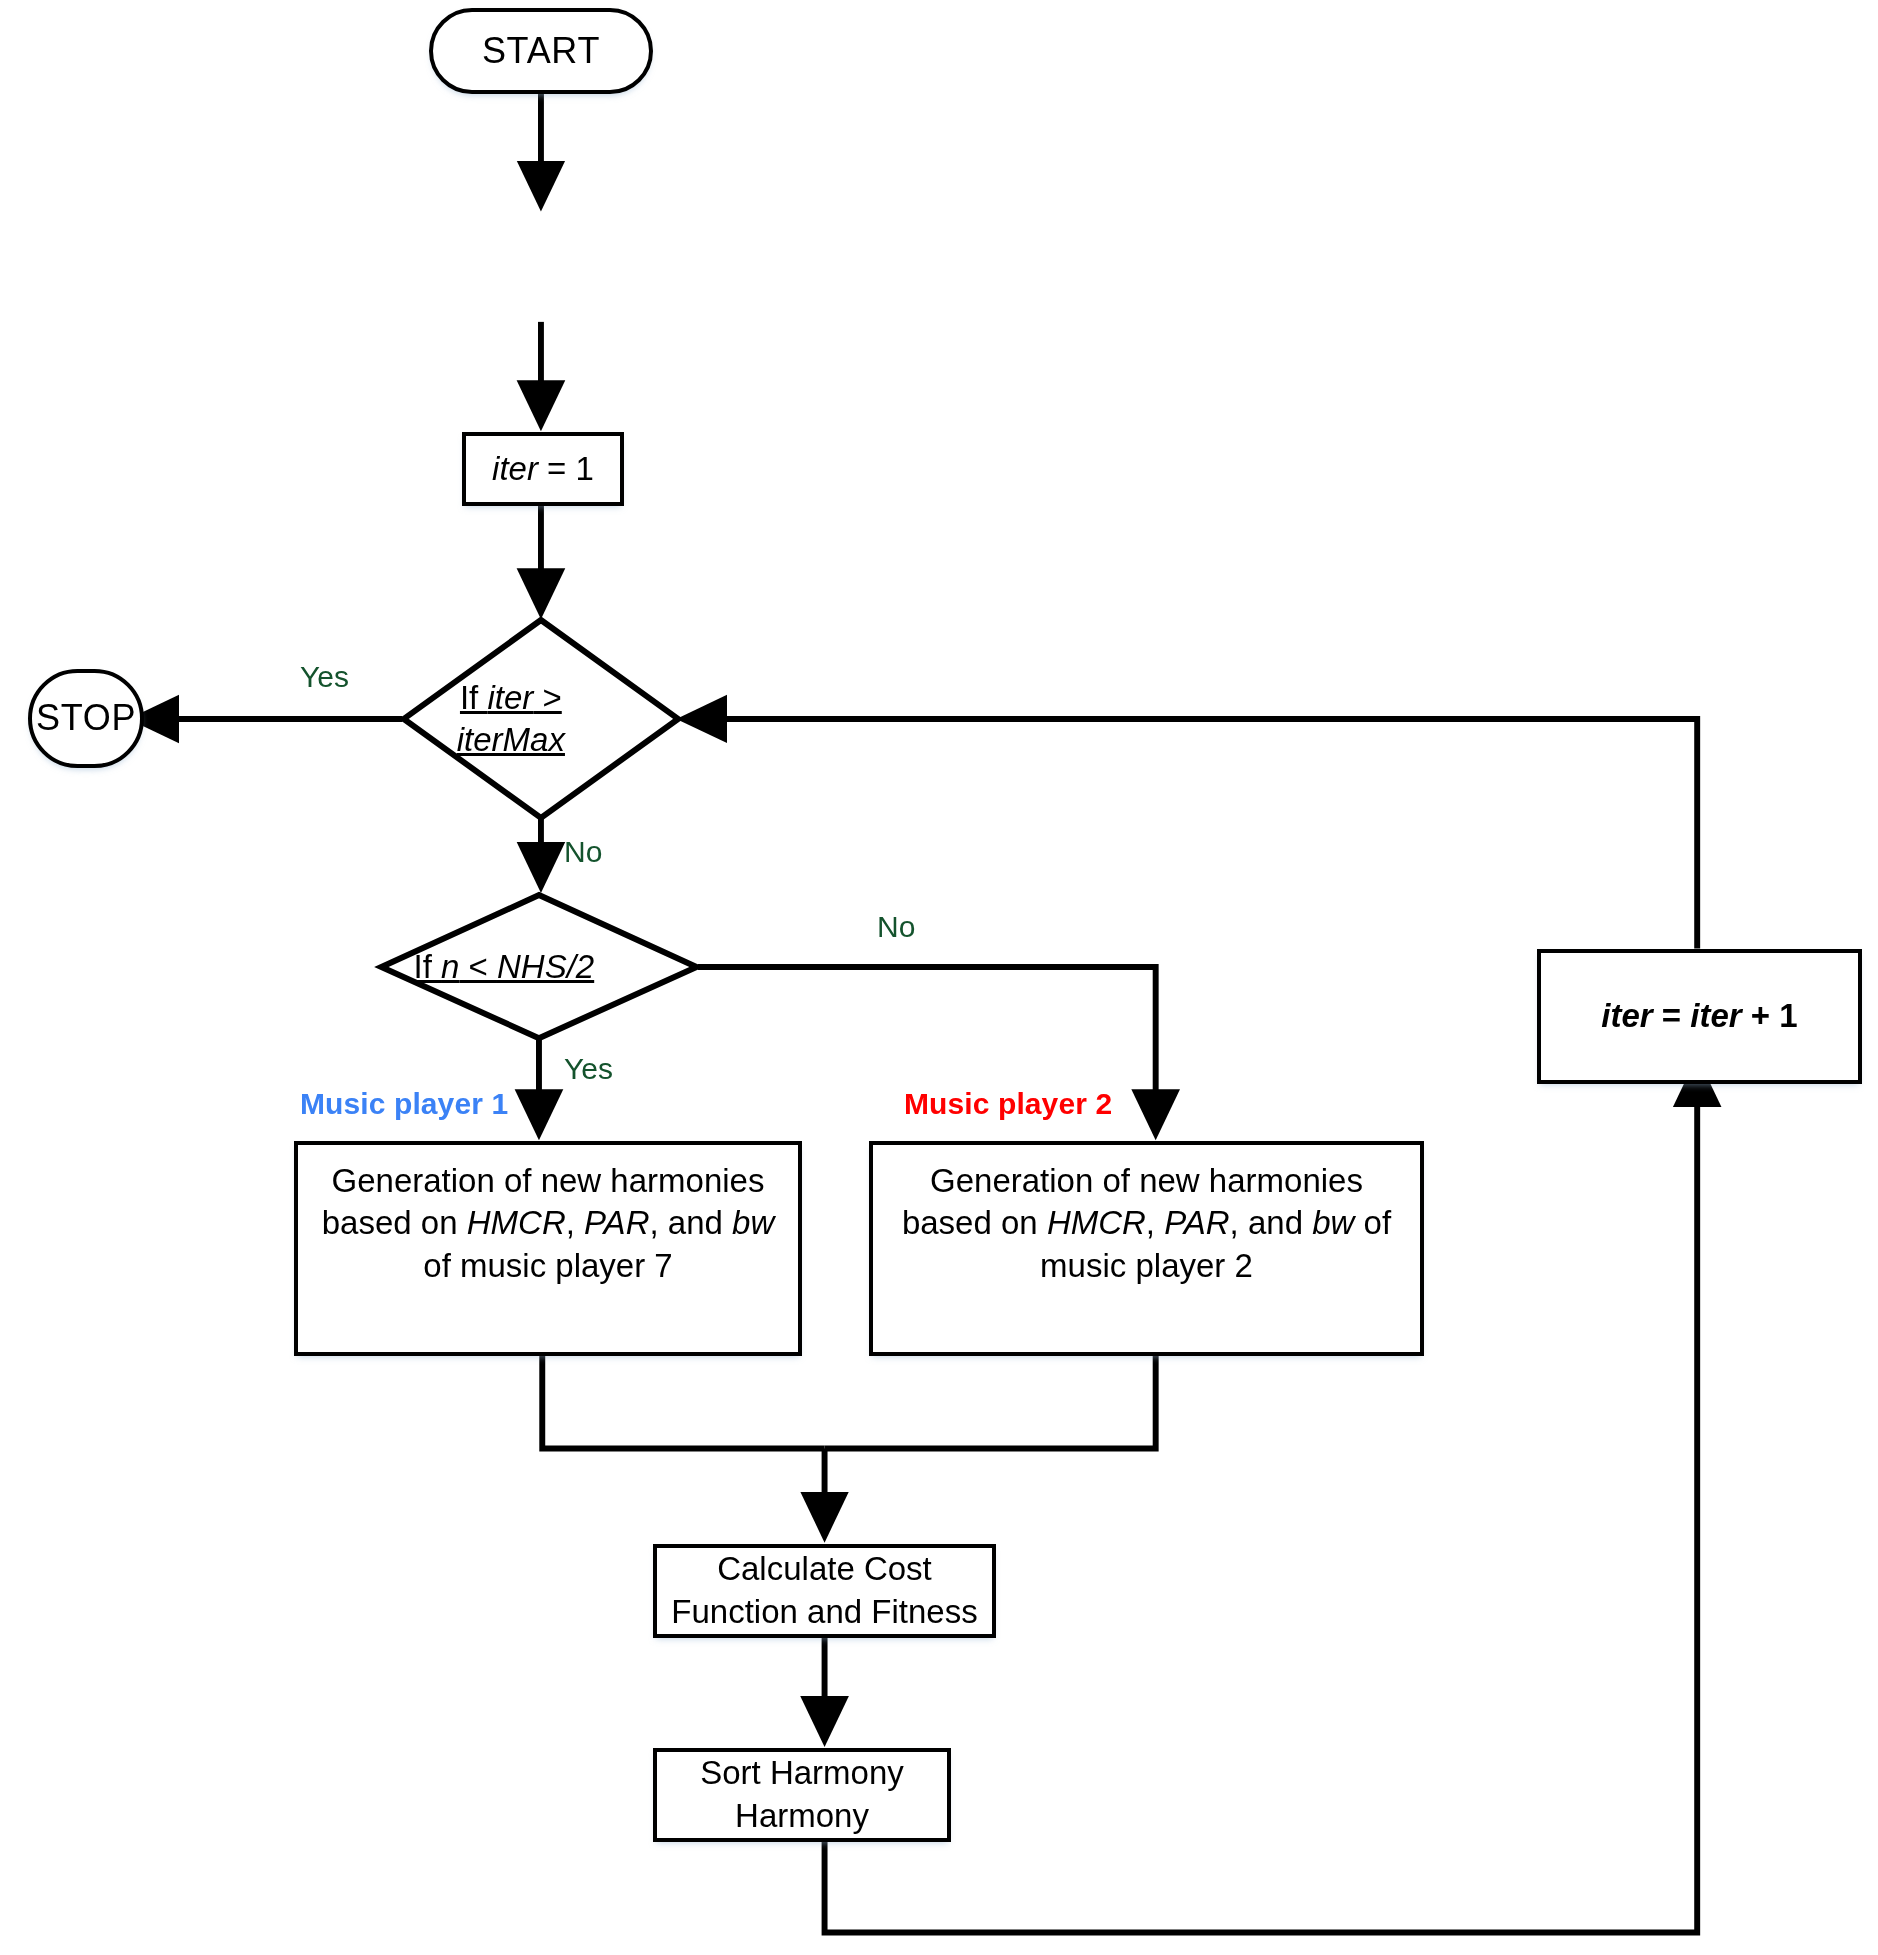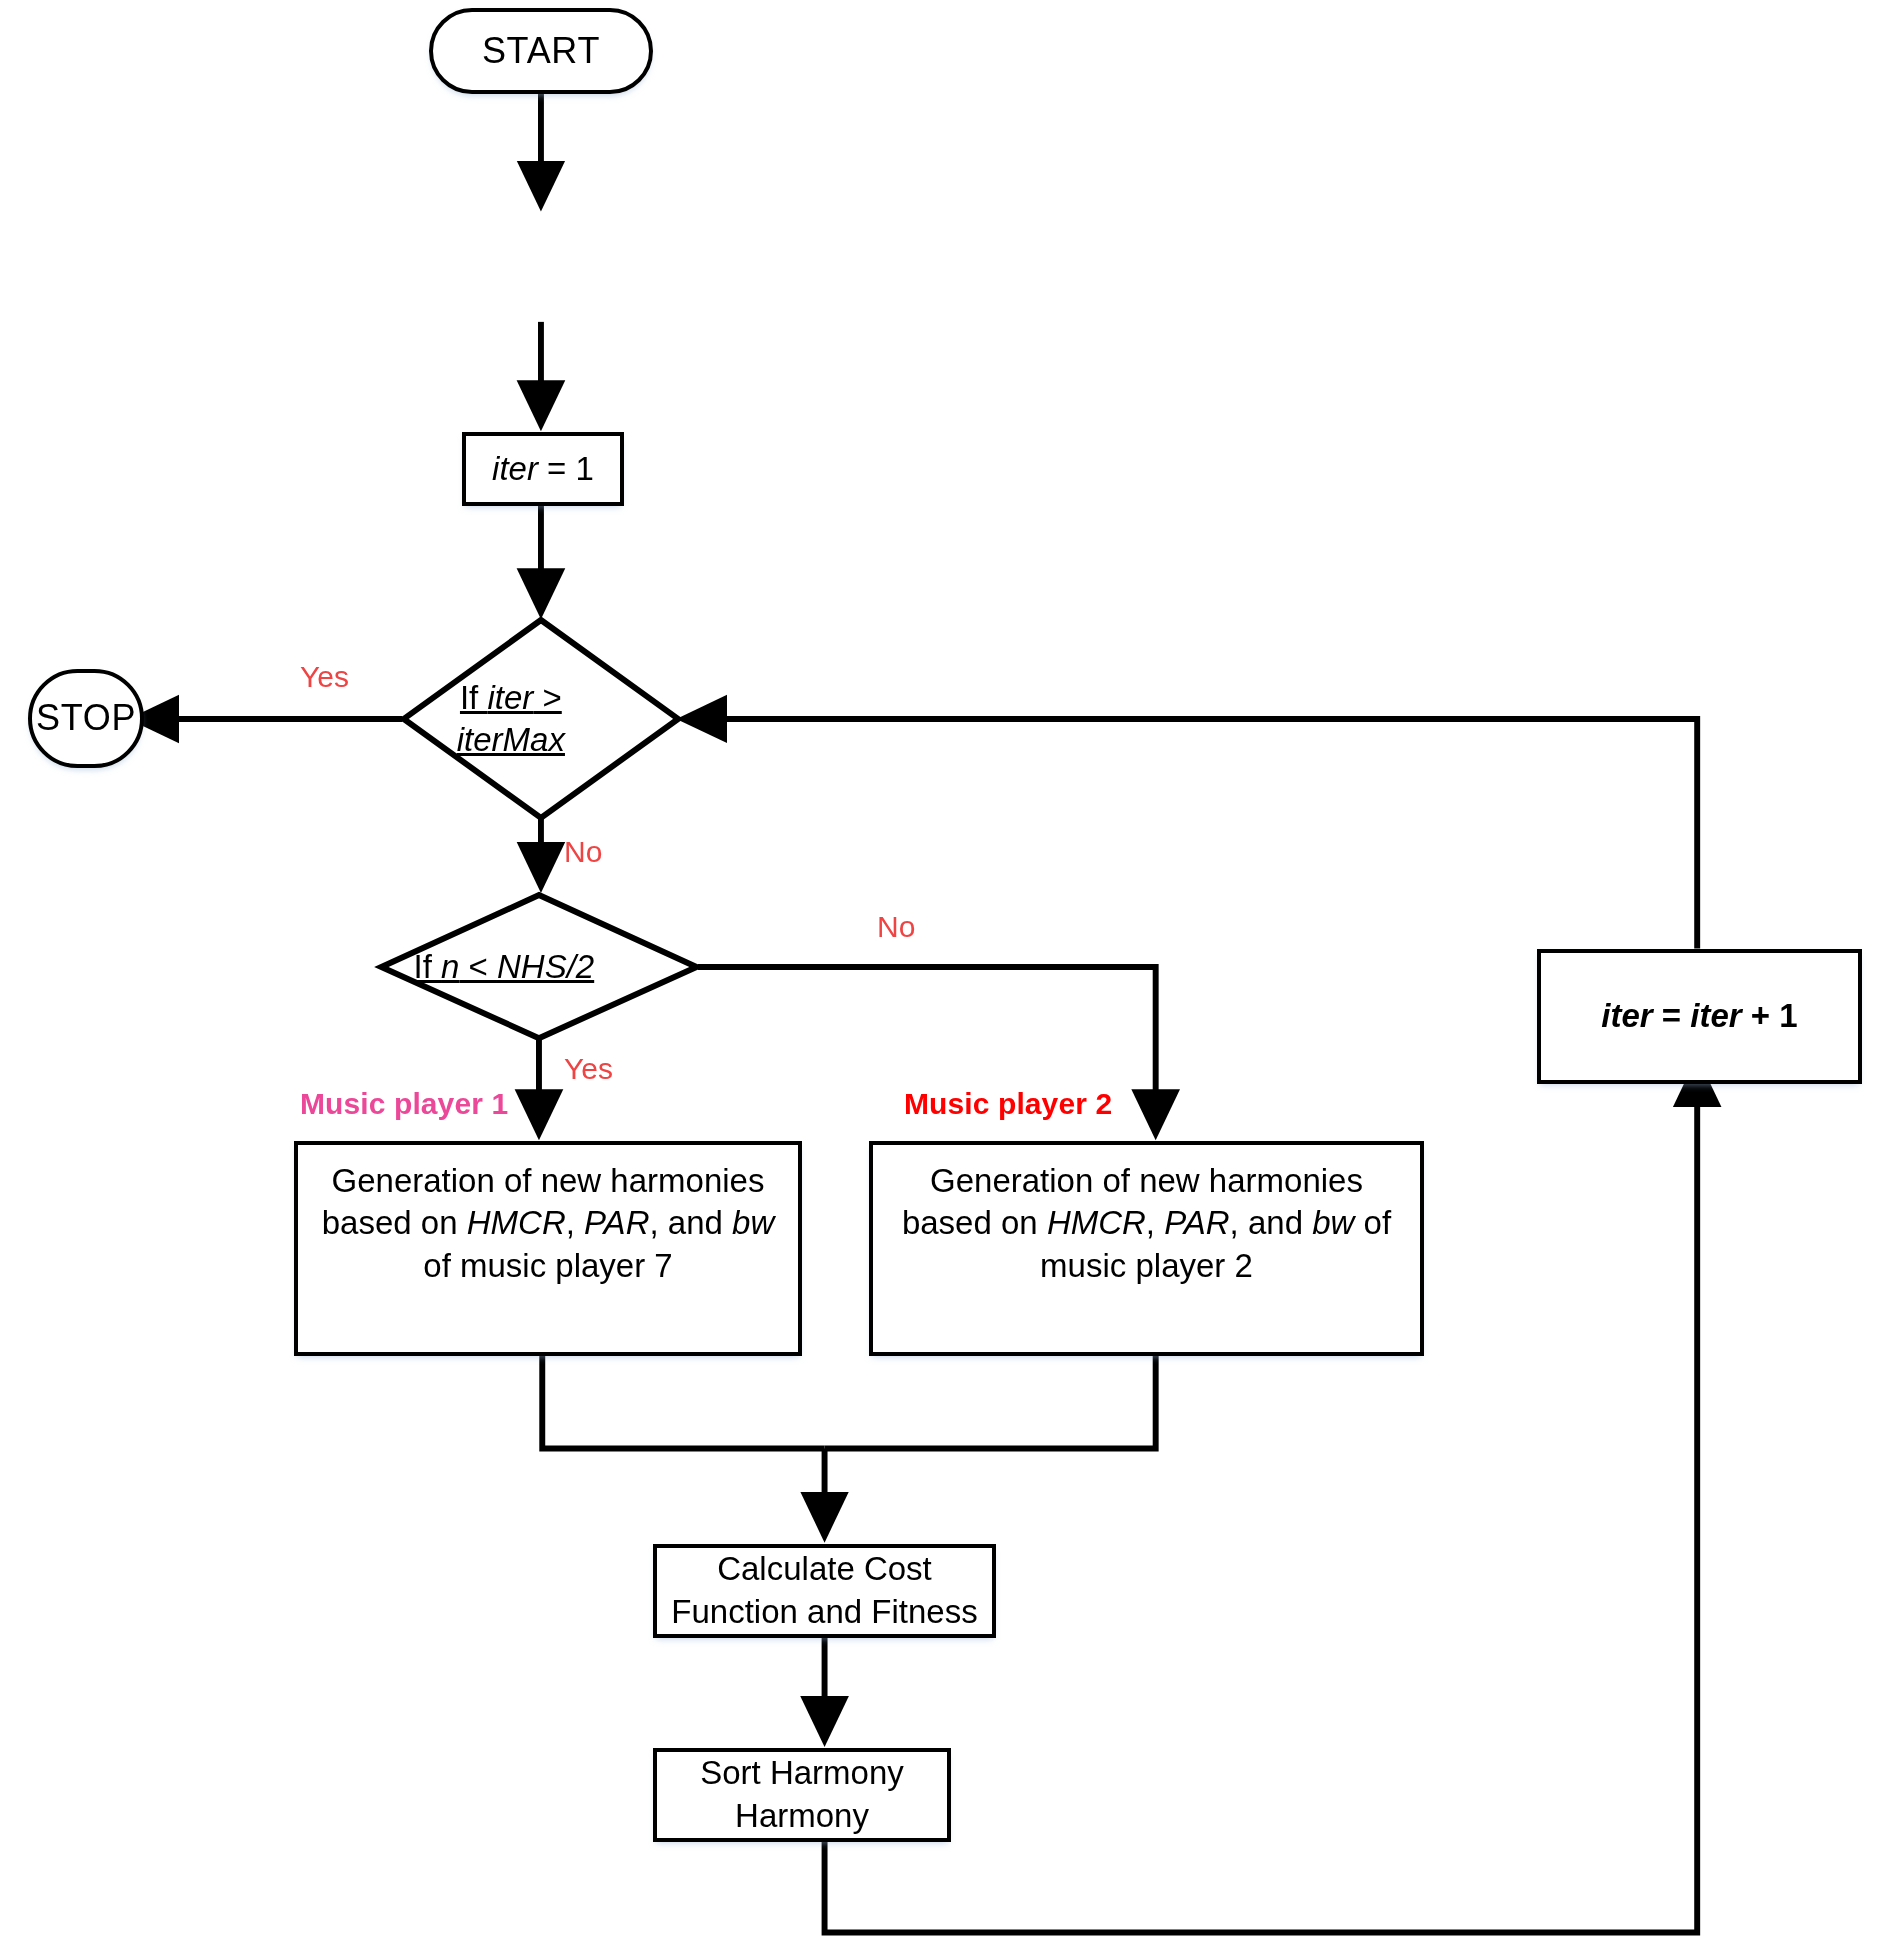--- a/index.html
+++ b/index.html
@@ -49,21 +49,21 @@
   .decision .dlabel{
     position:relative;
     z-index:2;
     text-align:center;
     line-height:1.26;
     width:78%;
   }
   .edge-label{
     position:absolute;
     font-size:30px;
-    color:#ef4444;
+    color:#14532d;
     white-space:nowrap;
   }
   .annot{
     position:absolute;
     font-size:30px;
     font-weight:600;
     white-space:nowrap;
     letter-spacing:0.1px;
   }
   i.v{font-style:italic;}
@@ -176,18 +176,18 @@
   </div>
 
   <div class="edge-label" style="left:300px; top:660px;">Yes</div>
 
   <div class="edge-label" style="left:564px; top:835px;">No</div>
 
   <div class="edge-label" style="left:877px; top:910px;">No</div>
 
   <div class="edge-label" style="left:564px; top:1052px;">Yes</div>
 
-  <div class="annot" style="left:300px; top:1087px; color:#ec4899;">Music player 1</div>
+  <div class="annot" style="left:300px; top:1087px; color:#3b82f6;">Music player 1</div>
 
   <div class="annot" style="left:904px; top:1087px; color:#ff0000;">Music player 2</div>
 
 </div>
 
 
 </body></html>

